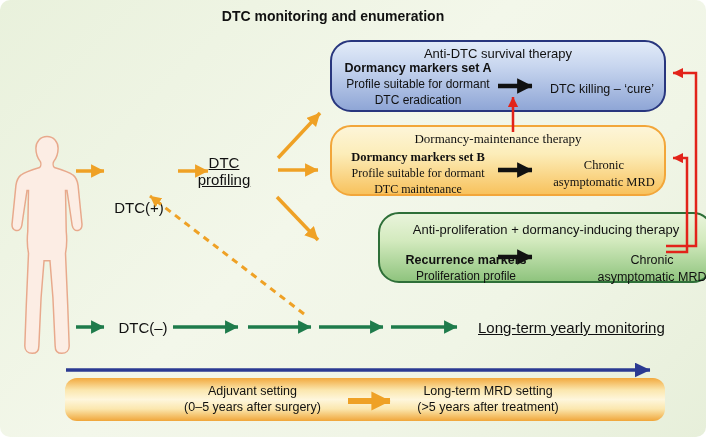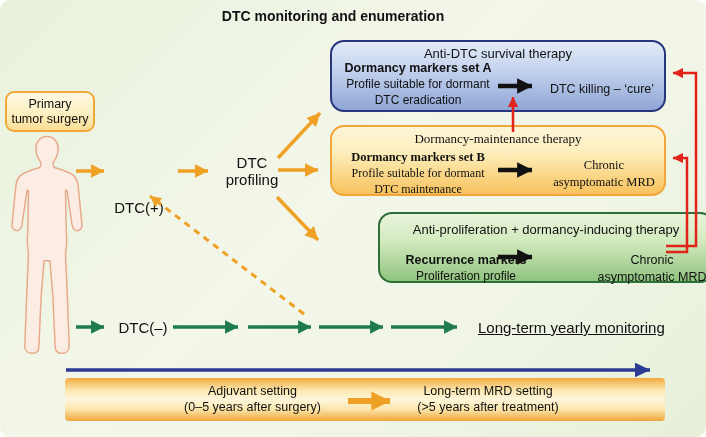--- a/index.html
+++ b/index.html
@@ -19,21 +19,21 @@
   #surgery-box{
     left:5px;top:91px;width:86px;height:37px;
     border:2px solid #F0A83B;border-radius:9px;
     background:linear-gradient(180deg,#FEF9E3 0%,#FCEFC2 55%,#FADD96 100%);
     display:flex;flex-direction:column;justify-content:center;
     font-size:12.5px;line-height:14.5px;text-align:center;
   }
 
   
   .therapy{
-    left:330px;width:336px;border-radius:14px;box-sizing:border-box;
+    left:330px;width:336px;border-radius:21px;box-sizing:border-box;
   }
   #box-survival{
     top:40px;height:72px;
     border:2px solid #28367E;
     background:linear-gradient(180deg,#E2EBF8 0%,#C8D6EF 35%,#8FA6D6 100%);
   }
   #box-maintenance{
     top:125px;height:71px;
     border:2px solid #F2A63A;
     background:linear-gradient(180deg,#FDF5D8 0%,#FCEDB9 40%,#F8C25D 100%);
@@ -53,47 +53,43 @@
   #mb-maintenance{top:22px;}
   #mb-antiprolif{top:38px;}
   .outcome{position:absolute;text-align:center;font-size:12.5px;line-height:16.5px;}
   #out-survival{left:210px;top:39px;width:120px;}
   #out-maintenance{left:207px;top:30px;width:130px;}
   #out-antiprolif{left:207px;top:38px;width:130px;}
 
   
   .pathlabel{font-size:15px;text-align:center;}
   #lbl-dtcpos{left:108px;top:163px;width:62px;margin-top:36px;}
-  #lbl-profiling{left:216px;top:154px;width:72px;line-height:17px;}
+  #lbl-profiling{left:188px;top:154px;width:72px;line-height:17px;text-decoration:underline;}
   #lbl-dtcneg{left:112px;top:319px;width:62px;}
   #lbl-monitoring{left:478px;top:319px;width:228px;text-align:left;text-decoration:underline;}
 
   
   #timeline-bar{
-    left:65px;top:378px;width:600px;height:43px;border-radius:4px;
+    left:65px;top:378px;width:600px;height:43px;border-radius:12px;
     background:linear-gradient(180deg,#F2A93E 0%,#FBE7AE 28%,#FEF6DC 50%,#FBE7AE 72%,#F0A63A 100%);
   }
   .bar-label{position:absolute;font-size:12.5px;line-height:16px;text-align:center;top:5px;}
   #lbl-adjuvant{left:75px;width:225px;}
   #lbl-longterm{left:332px;width:182px;}
 
   #arrow-layer{left:0;top:0;width:706px;height:437px;pointer-events:none;}
   #patient{left:10px;top:134px;}
 </style>
 </head>
 <body>
 
 <div id="canvas">
 
   <div class="abs" id="fig-title">DTC monitoring and enumeration</div>
 
-  <div class="abs" id="surgery-box">
-    <span>Primary</span>
-    <span>tumor surgery</span>
-  </div>
 
   <svg class="abs" id="patient" width="74" height="224" viewBox="0 0 100 300">
     <path d="M50,2 C41,2 35,9 35,18 C35,25 37,31 41,36 C42,38 42,42 40,44
          C30,47 20,50 15,54 C11,57 9,62 8,68 L3,118 C2,124 4,128 8,129
          C12,130 15,127 16,122 L23,75 L25,75 L24,130 C23,140 23,150 25,160
          L22,230 L20,285 C20,291 24,295 30,295 C36,295 39,291 39,285
          L42,220 L46,170 L54,170 L58,220 L61,285 C61,291 64,295 70,295
          C76,295 80,291 80,285 L78,230 L75,160 C77,150 77,140 76,130
          L75,75 L77,75 L84,122 C85,127 88,130 92,129 C96,128 98,124 97,118
          L92,68 C91,62 89,57 85,54 C80,50 70,47 60,44 C58,42 58,38 59,36

